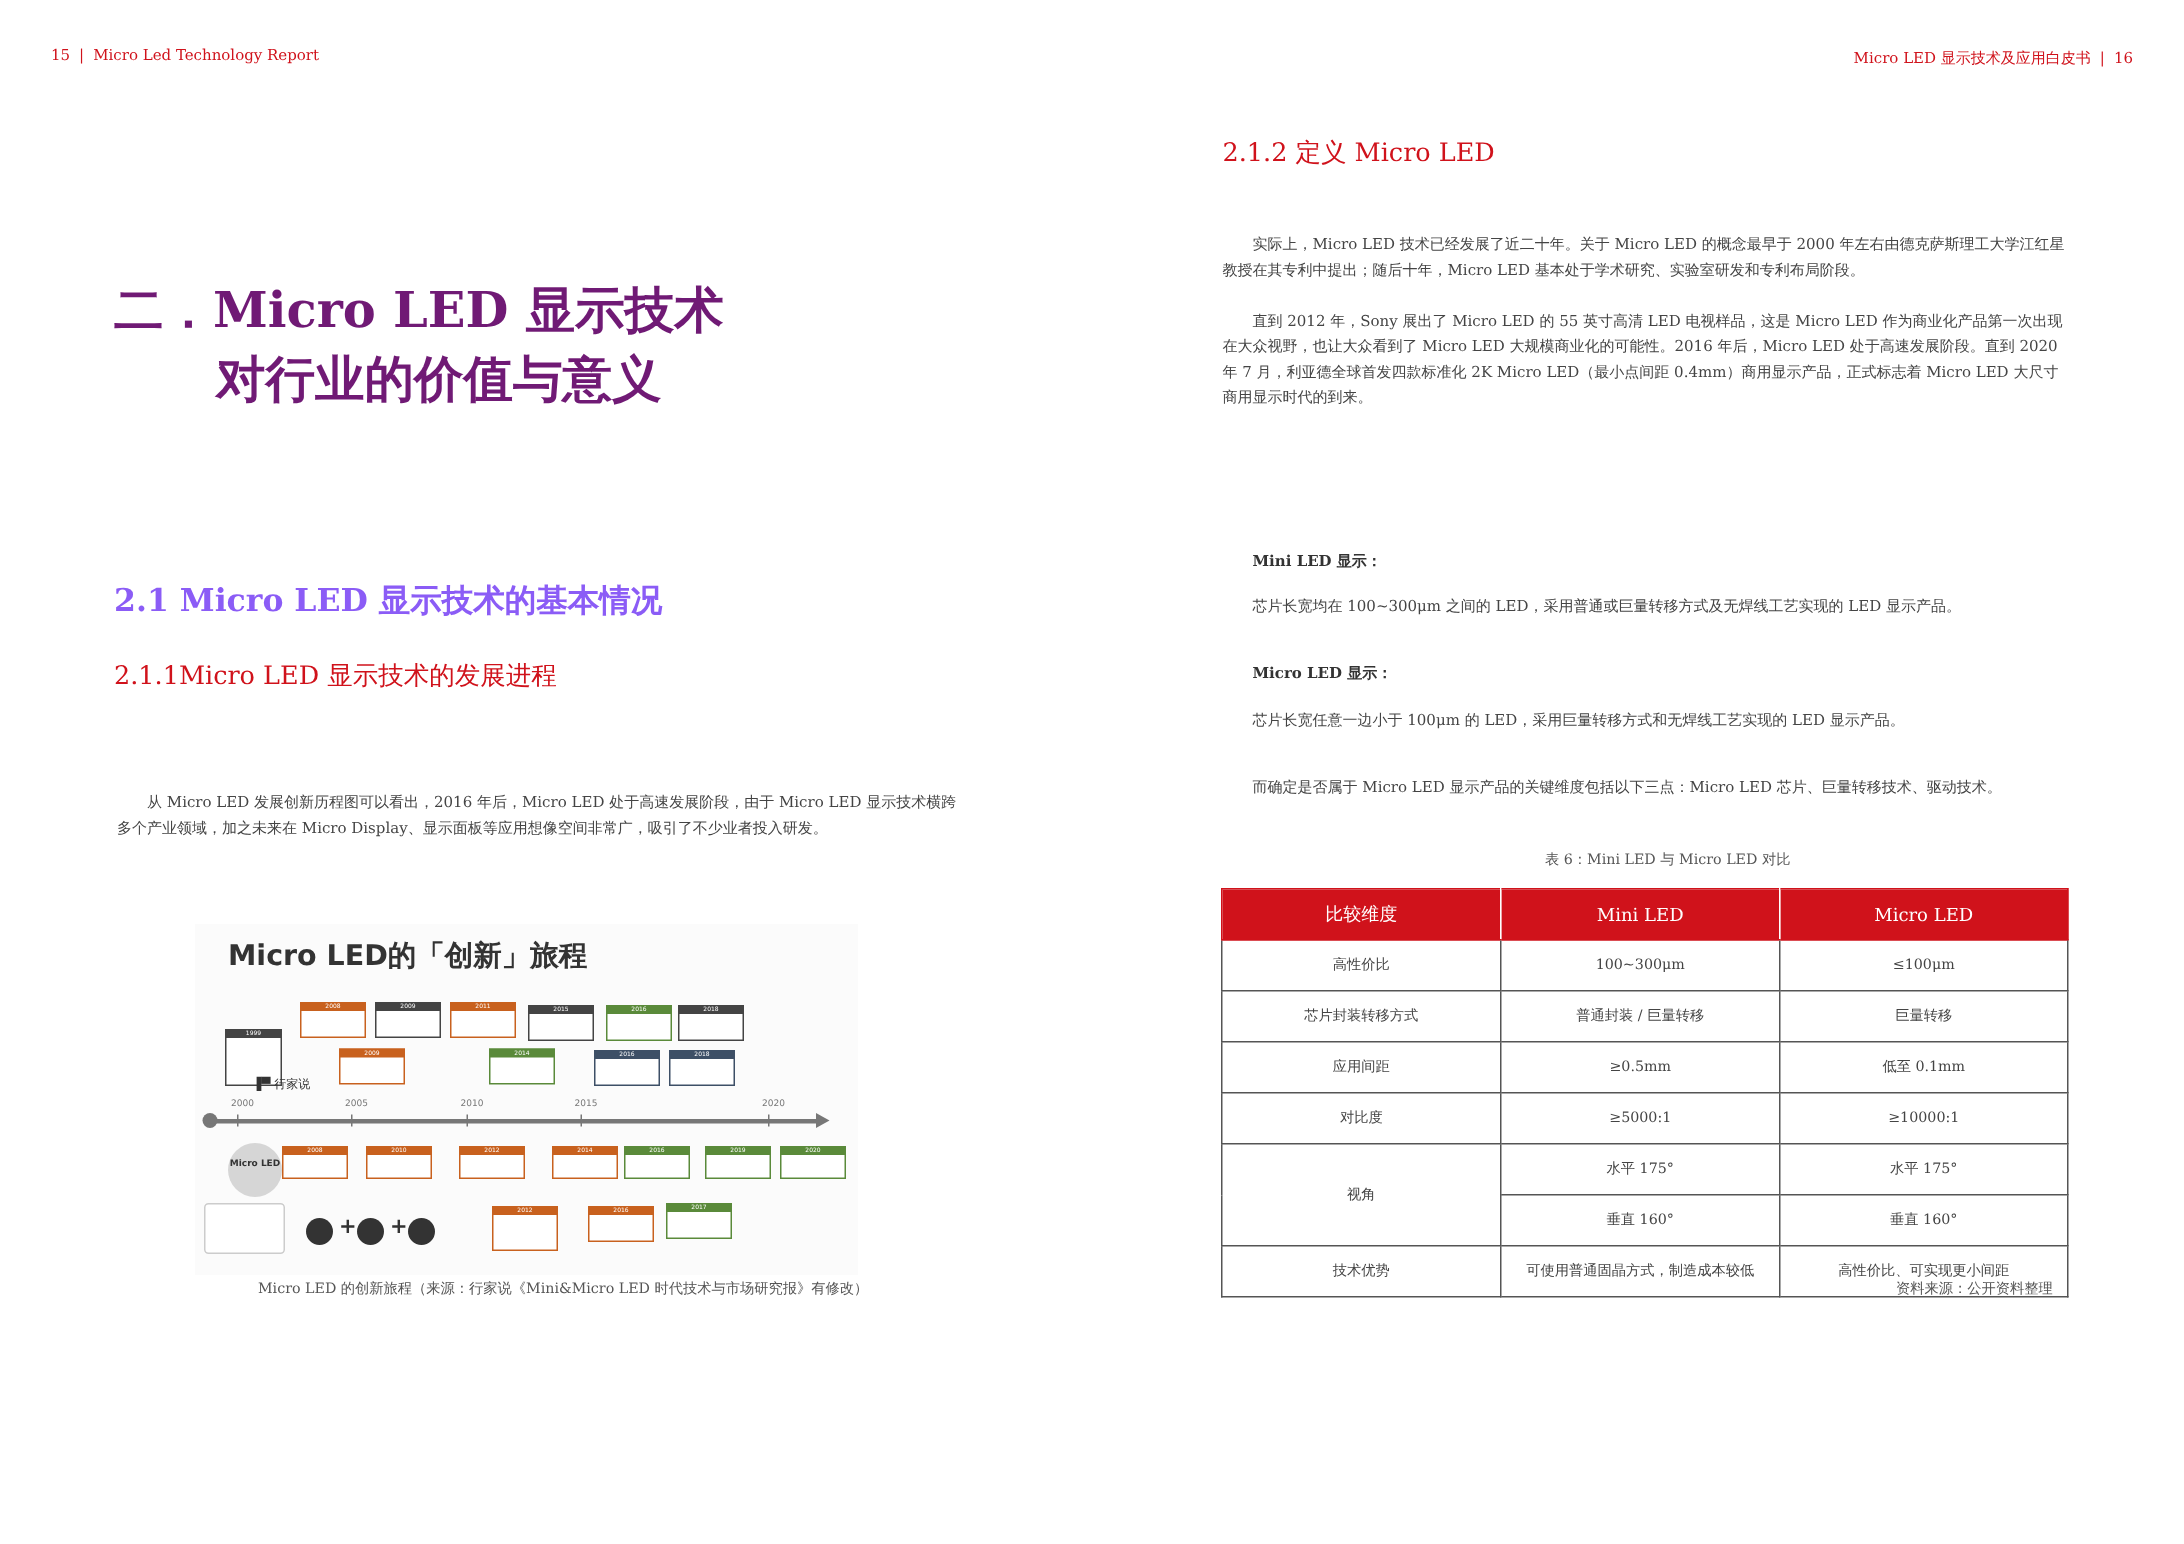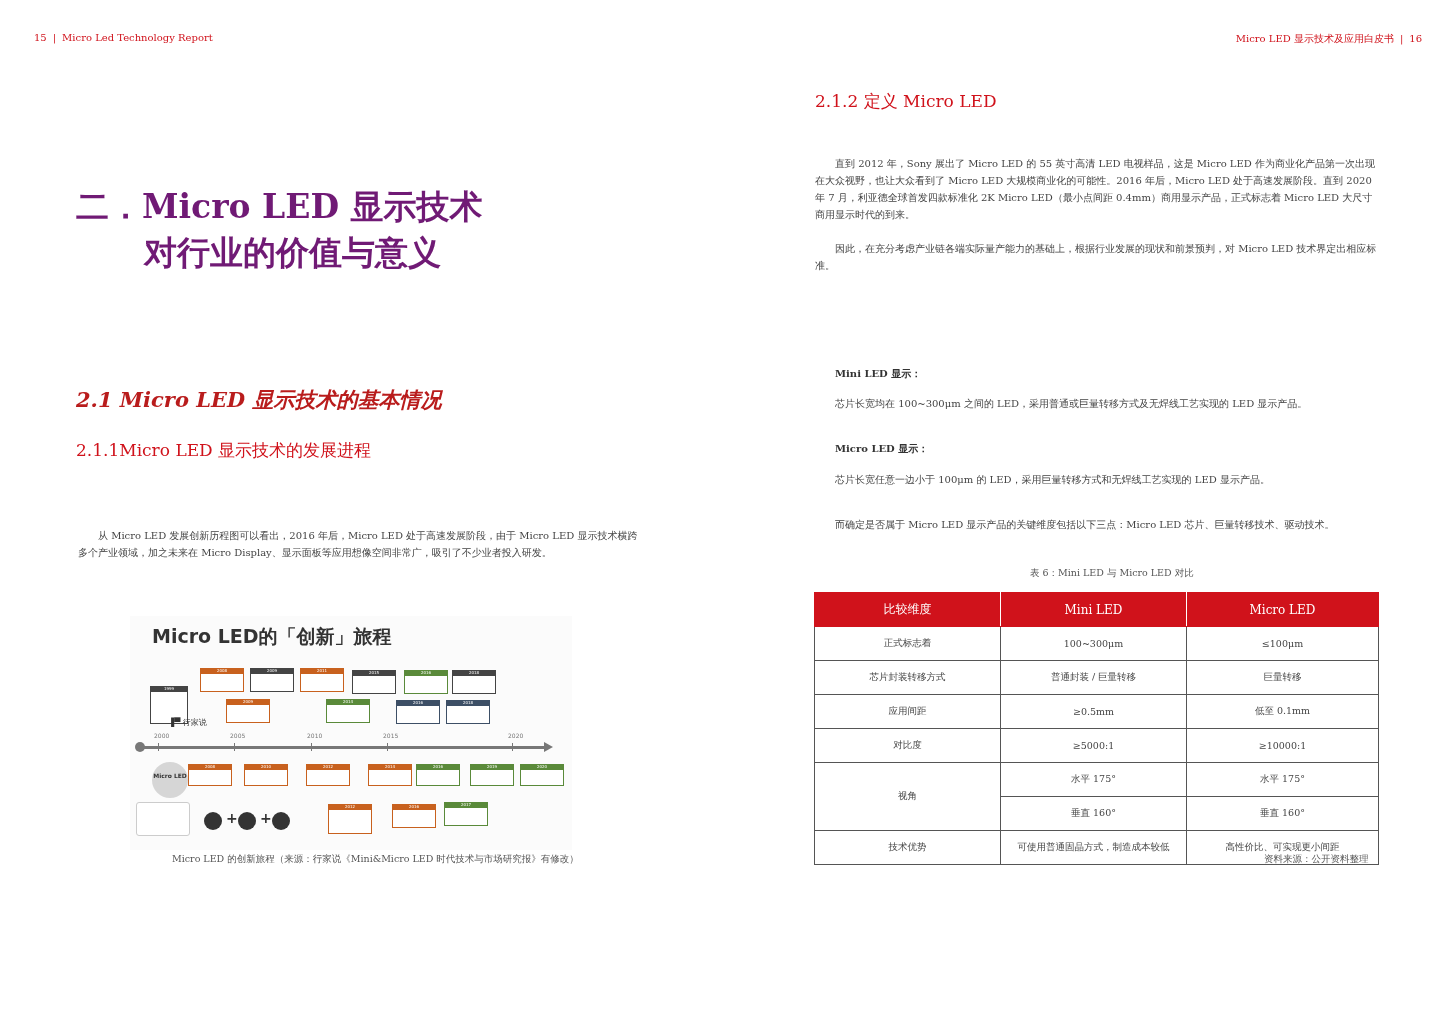--- a/index.html
+++ b/index.html
@@ -3,21 +3,21 @@
 <meta charset="utf-8">
 <style>
   html, body { margin:0; padding:0; }
   body { width:1456px; height:1029px; background:#fff; position:relative; overflow:hidden;
          font-family:"DejaVu Serif", serif; color:#333; }
   .abs { position:absolute; }
   .hdr { font-size:10px; color:#d0121b; top:32px; white-space:nowrap; }
   .hdr .sep { display:inline-block; margin:0 6px; }
   .chapter { left:76px; top:184px; font-size:33px; font-weight:bold; color:#701a75; line-height:46px; white-space:nowrap; font-family:"DejaVu Serif", serif; }
   .chapter .l2 { padding-left:68px; display:block; }
-  .h2 { font-size:21px; font-weight:bold; color:#b91c1c; white-space:nowrap;font-style:italic; }
+  .h2 { font-size:21px; font-weight:bold; color:#8b5cf6; white-space:nowrap; }
   .h3 { font-size:17px; color:#d0121b; white-space:nowrap; }
   .para { font-size:10px; line-height:17px; color:#444; text-indent:2em; margin:0; }
   .small { font-size:10px; color:#444; white-space:nowrap; }
   .bold { font-weight:bold; color:#333; }
   .caption { font-size:9.5px; color:#555; white-space:nowrap; }
 
   
   .fig { left:130px; top:616px; width:442px; height:234px; background:#fbfbfb; }
   .fig-title { left:22px; top:8px; font-family:"DejaVu Sans", sans-serif; font-size:19px; color:#333; white-space:nowrap;font-weight:bold; }
   .axis { left:6px; top:130px; width:410px; height:3px; background:#777; }
@@ -158,41 +158,41 @@
 
 <div class="abs caption" style="left:172px;top:853px;">Micro LED 的创新旅程（来源：行家说《Mini&amp;Micro LED 时代技术与市场研究报》有修改）</div>
 
 <div class="abs hdr" style="right:34px;">
   <span>Micro LED 显示技术及应用白皮书</span><span class="sep">|</span><span>16</span>
 </div>
 
 <div class="abs h3" style="left:815px;top:90px;">2.1.2 定义 Micro LED</div>
 
 <div class="abs" style="left:815px;top:138px;width:565px;">
+  <p class="para" style="margin-top:17px;">实际上，Micro LED 技术已经发展了近二十年。关于 Micro LED 的概念最早于 2000 年左右由德克萨斯理工大学江红星教授在其专利中提出；随后十年，Micro LED 基本处于学术研究、实验室研发和专利布局阶段。</p>
   <p class="para" style="margin-top:17px;">直到 2012 年，Sony 展出了 Micro LED 的 55 英寸高清 LED 电视样品，这是 Micro LED 作为商业化产品第一次出现在大众视野，也让大众看到了 Micro LED 大规模商业化的可能性。2016 年后，Micro LED 处于高速发展阶段。直到 2020 年 7 月，利亚德全球首发四款标准化 2K Micro LED（最小点间距 0.4mm）商用显示产品，正式标志着 Micro LED 大尺寸商用显示时代的到来。</p>
-  <p class="para" style="margin-top:17px;">因此，在充分考虑产业链各端实际量产能力的基础上，根据行业发展的现状和前景预判，对 Micro LED 技术界定出相应标准。</p>
 </div>
 
 <div class="abs small bold" style="left:835px;top:367px;">Mini LED 显示：</div>
 <div class="abs small" style="left:835px;top:397px;">芯片长宽均在 100~300μm 之间的 LED，采用普通或巨量转移方式及无焊线工艺实现的 LED 显示产品。</div>
 <div class="abs small bold" style="left:835px;top:442px;">Micro LED 显示：</div>
 <div class="abs small" style="left:835px;top:473px;">芯片长宽任意一边小于 100μm 的 LED，采用巨量转移方式和无焊线工艺实现的 LED 显示产品。</div>
 <div class="abs small" style="left:835px;top:518px;">而确定是否属于 Micro LED 显示产品的关键维度包括以下三点：Micro LED 芯片、巨量转移技术、驱动技术。</div>
 
 <div class="abs caption" style="left:1030px;top:567px;">表 6：Mini LED 与 Micro LED 对比</div>
 
 <table class="cmp">
   <tbody>
       <tr>
     <th>比较维度</th>
     <th>Mini LED</th>
     <th>Micro LED</th>
   </tr>
   <tr>
-    <td>正式标志着</td>
+    <td>高性价比</td>
     <td class="w1">100~300μm</td>
     <td class="w2">≤100μm</td>
   </tr>
   <tr>
     <td>芯片封装转移方式</td>
     <td>普通封装 / 巨量转移</td>
     <td>巨量转移</td>
   </tr>
   <tr>
     <td>应用间距</td>

